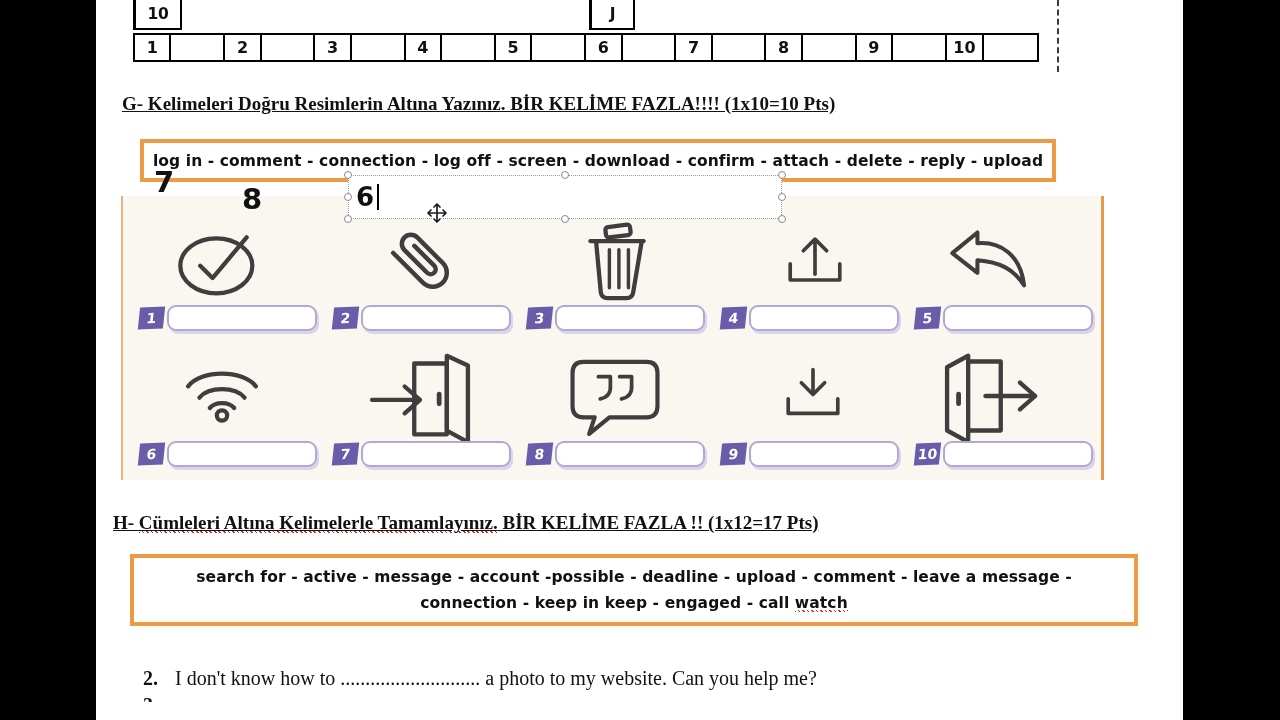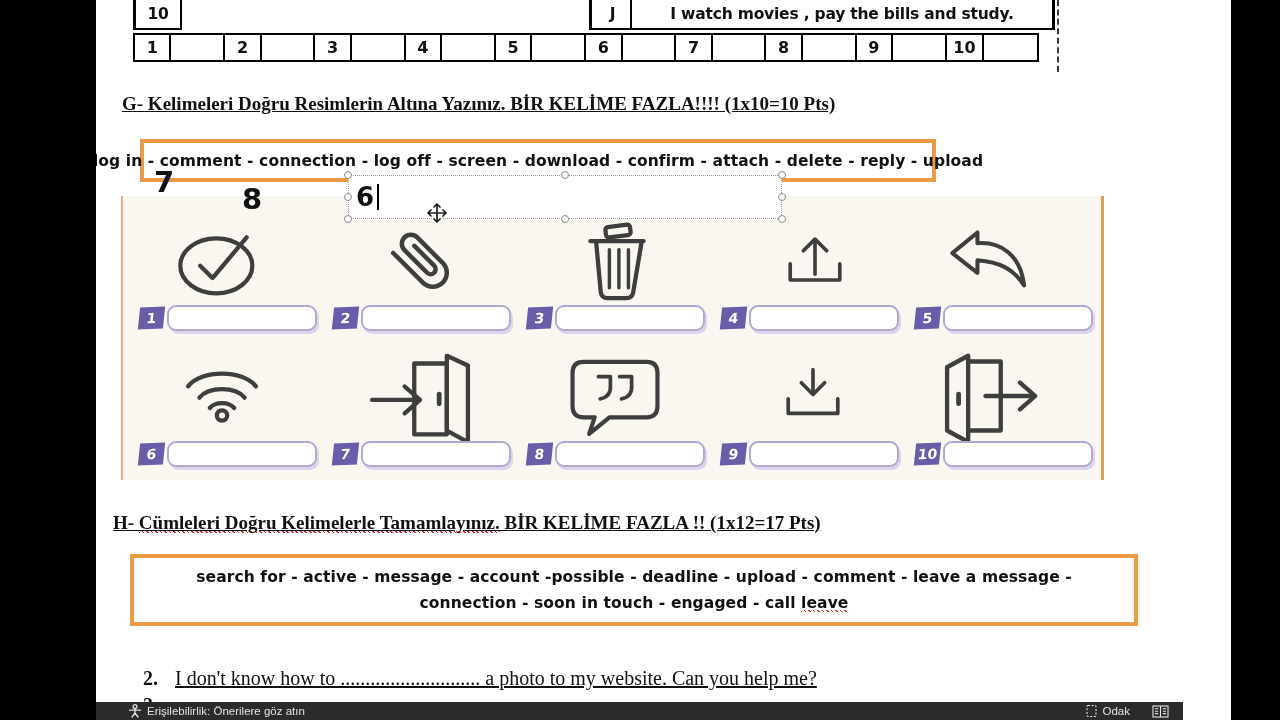--- a/index.html
+++ b/index.html
@@ -1,19 +1,19 @@
 <!DOCTYPE html>
 <html><head>
 <meta charset="utf-8">
 <style>
   html,body{margin:0;padding:0;background:#000;}
   #stage{position:relative;width:1280px;height:720px;background:#000;overflow:hidden;
          font-family:"Liberation Sans",sans-serif;}
   .abs{position:absolute;}
-  #content{position:absolute;left:96px;top:0;width:1087px;height:720px;background:#fff;overflow:hidden;padding-left:48px;}
+  #content{position:absolute;left:96px;top:0;width:1087px;height:720px;background:#fff;overflow:hidden;}
   .comic{font-family:"DejaVu Sans",sans-serif;font-weight:bold;color:#111;}
   .serif{font-family:"Liberation Serif",serif;color:#111;}
 
   
   .tcell{position:absolute;top:0;height:28px;border:2px solid #000;border-top:none;background:#fff;
          display:flex;align-items:center;justify-content:center;}
   .qtext{font-size:15.5px;letter-spacing:-0.2px;white-space:nowrap;}
   #numrow{position:absolute;left:37px;top:33px;width:906px;height:29px;display:flex;
           border:2.5px solid #000;box-sizing:border-box;}
   .npair{display:flex;flex:1;}
@@ -66,23 +66,20 @@
 
 <div id="stage">
   <div id="content">
 
     <div class="tcell comic" style="left:37px;width:44px;border-left-width:3px;">
       <span class="qtext">10</span>
     </div>
     <div class="tcell comic" style="left:493px;width:41px;border-left-width:3px;">
       <span class="qtext">J</span>
     </div>
-    <div class="tcell comic" style="left:534px;width:420px;border-right-width:3px;">
-      <span class="qtext">I watch movies , pay the bills and study.</span>
-    </div>
 
     <div id="numrow" class="comic">
       <div class="npair">
           <div class="ncell">1</div>
           <div class="nblank"></div>
         </div>
       <div class="npair">
           <div class="ncell">2</div>
           <div class="nblank"></div>
         </div>
@@ -116,21 +113,21 @@
         </div>
       <div class="npair">
           <div class="ncell">10</div>
           <div class="nblank"></div>
         </div>
     </div>
     <div id="guide-dash"></div>
 
     <div class="abs serif heading" style="left:26px;top:93px;">G- Kelimeleri Doğru Resimlerin Altına Yazınız.  BİR KELİME FAZLA!!!! (1x10=10 Pts)</div>
 
-    <div class="obox" style="left:44px;top:139px;width:796px;height:43px;">
+    <div class="obox" style="left:44px;top:139px;width:916px;height:43px;">
       <div class="comic bank">log in - comment - connection - log off - screen - download - confirm - attach - delete - reply - upload</div>
     </div>
 
     <div class="abs comic annot" style="left:58px;top:165px;">7</div>
     <div class="abs comic annot" style="left:146px;top:182px;">8</div>
 
     <div id="floatbox">
       <span class="comic" style="position:absolute;left:7px;top:6px;font-size:26px;">6</span>
       <span class="caret" style="position:absolute;left:26px;top:8px;"></span>
       <div class="hdl" style="left:-5px;top:-5px;"></div>
@@ -265,56 +262,34 @@
     <div class="grp" style="left:625px;top:442px;">
       <div class="badge">9</div>
         <div class="blank"></div>
     </div>
     <div class="grp" style="left:819px;top:442px;">
       <div class="badge">10</div>
         <div class="blank"></div>
     </div>
 
     <div class="abs serif heading" style="left:17px;top:512px;">
-      <span>H- </span><span class="spell">Cümleleri Doğru Kelimelerle Tamamlayınız.</span><span> BİR KELİME FAZLA !! (1x12=17 Pts)</span>
+      <span>H- </span><span class="spell">Cümleleri Altına Kelimelerle Tamamlayınız.</span><span> BİR KELİME FAZLA !! (1x12=17 Pts)</span>
     </div>
 
     <div class="obox" style="left:34px;top:554px;width:1008px;height:72px;text-align:right;">
       <div class="comic bank">search for - active - message - account -possible - deadline - upload - comment - leave a message -</div>
       <div class="comic bank">
-        <span>connection - soon in touch - engaged - call </span><span class="spell">leave</span>
+        <span>connection - keep in keep - engaged - call </span><span class="spell">watch</span>
       </div>
     </div>
 
-    <div class="sent serif" style="top:667px;text-decoration:underline;">
+    <div class="sent serif" style="top:667px;">
       <span class="snum">2.</span><span>I don't know how to ............................ a photo to my website. Can you help me?</span>
     </div>
     <div class="abs" style="left:47px;top:694px;width:520px;height:8px;overflow:hidden;">
       <div class="serif" style="font-size:20px;white-space:nowrap;">
         <span class="snum">3.</span><span>..........................................</span>
       </div>
     </div>
 
-    <div id="statusbar">
-      <div class="sb-item" style="margin-left:32px;">
-        <svg width="14" height="14" viewBox="0 0 14 14" fill="none" stroke="#E4E4E4" stroke-width="1.3" stroke-linecap="round">
-          <circle cx="7" cy="2.6" r="1.9"></circle>
-            <path d="M1.5,6.2 H12.5 M7,5 V9 M7,9 L4,13 M7,9 L10,13"></path>
-        </svg>
-        <span>Erişilebilirlik: Önerilere göz atın</span>
-      </div>
-      <div style="flex:1;"></div>
-      <div class="sb-item">
-        <svg width="13" height="14" viewBox="0 0 13 14" fill="none" stroke="#E4E4E4" stroke-width="1.1">
-          <rect x="2" y="1.5" width="9" height="11" rx="1" stroke-dasharray="2 1.6"></rect>
-        </svg>
-        <span>Odak</span>
-      </div>
-      <div class="sb-item" style="margin-left:22px;margin-right:14px;">
-        <svg width="17" height="13" viewBox="0 0 17 13" fill="none" stroke="#E4E4E4" stroke-width="1.1">
-          <rect x="1" y="1" width="15" height="11"></rect>
-            <path d="M8.5,1 V12 M3,3.8 H6.2 M3,6.2 H6.2 M3,8.6 H6.2 M10.8,3.8 H14 M10.8,6.2 H14 M10.8,8.6 H14"></path>
-        </svg>
-      </div>
-    </div>
 
   </div>
 </div>
 
 </body></html>

